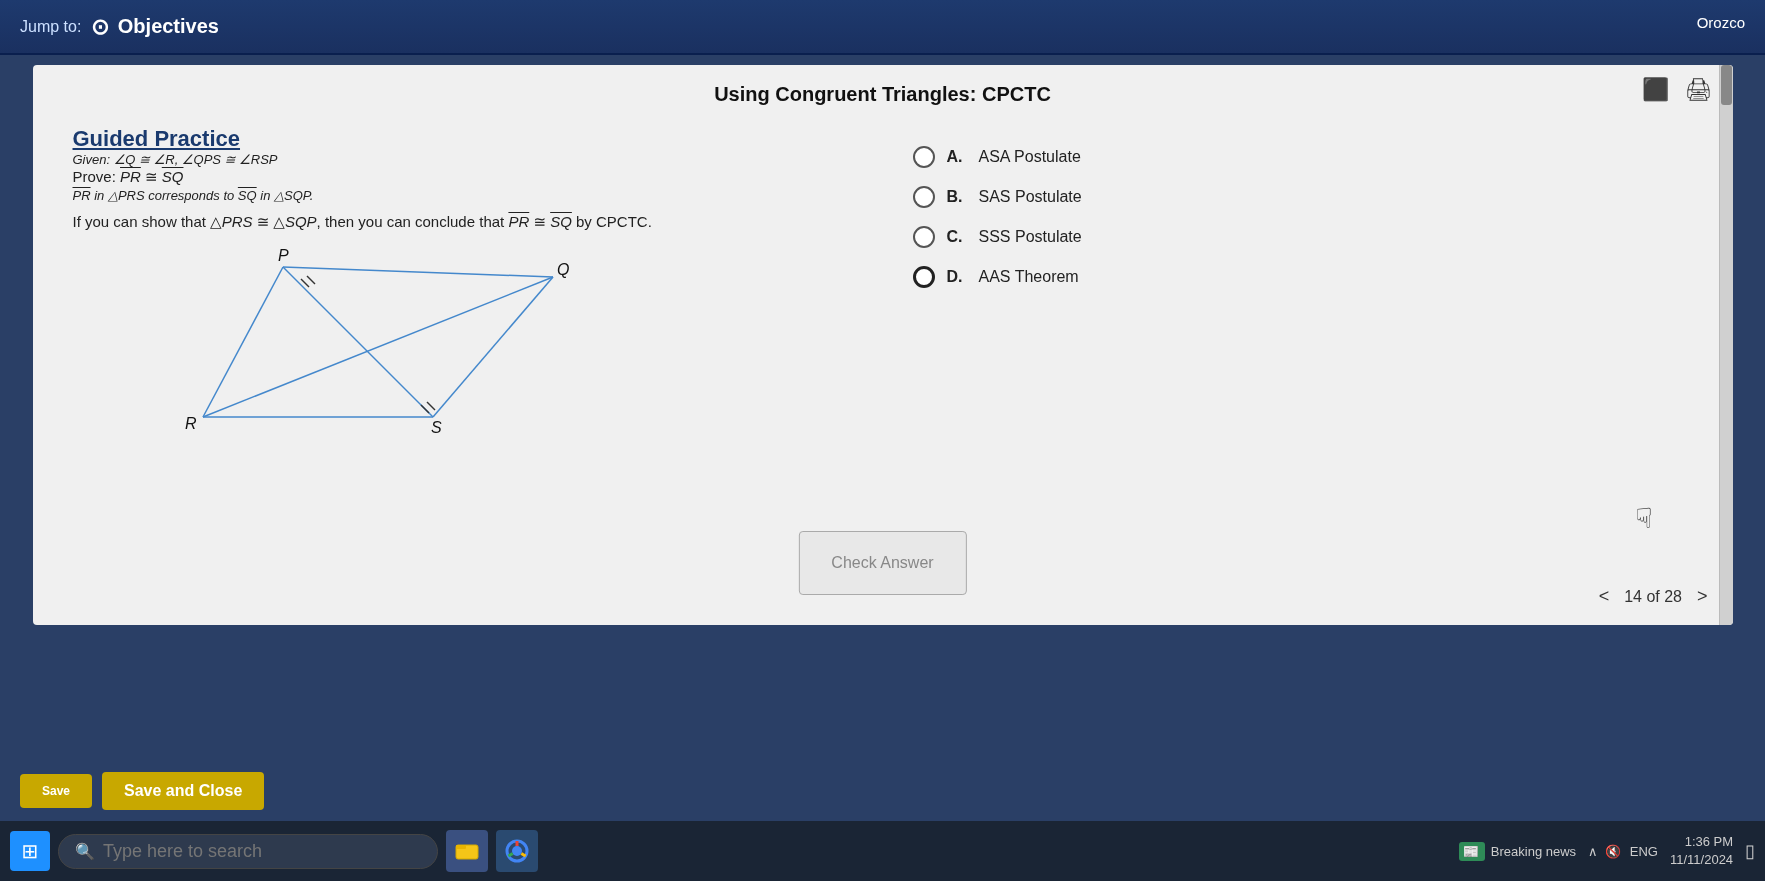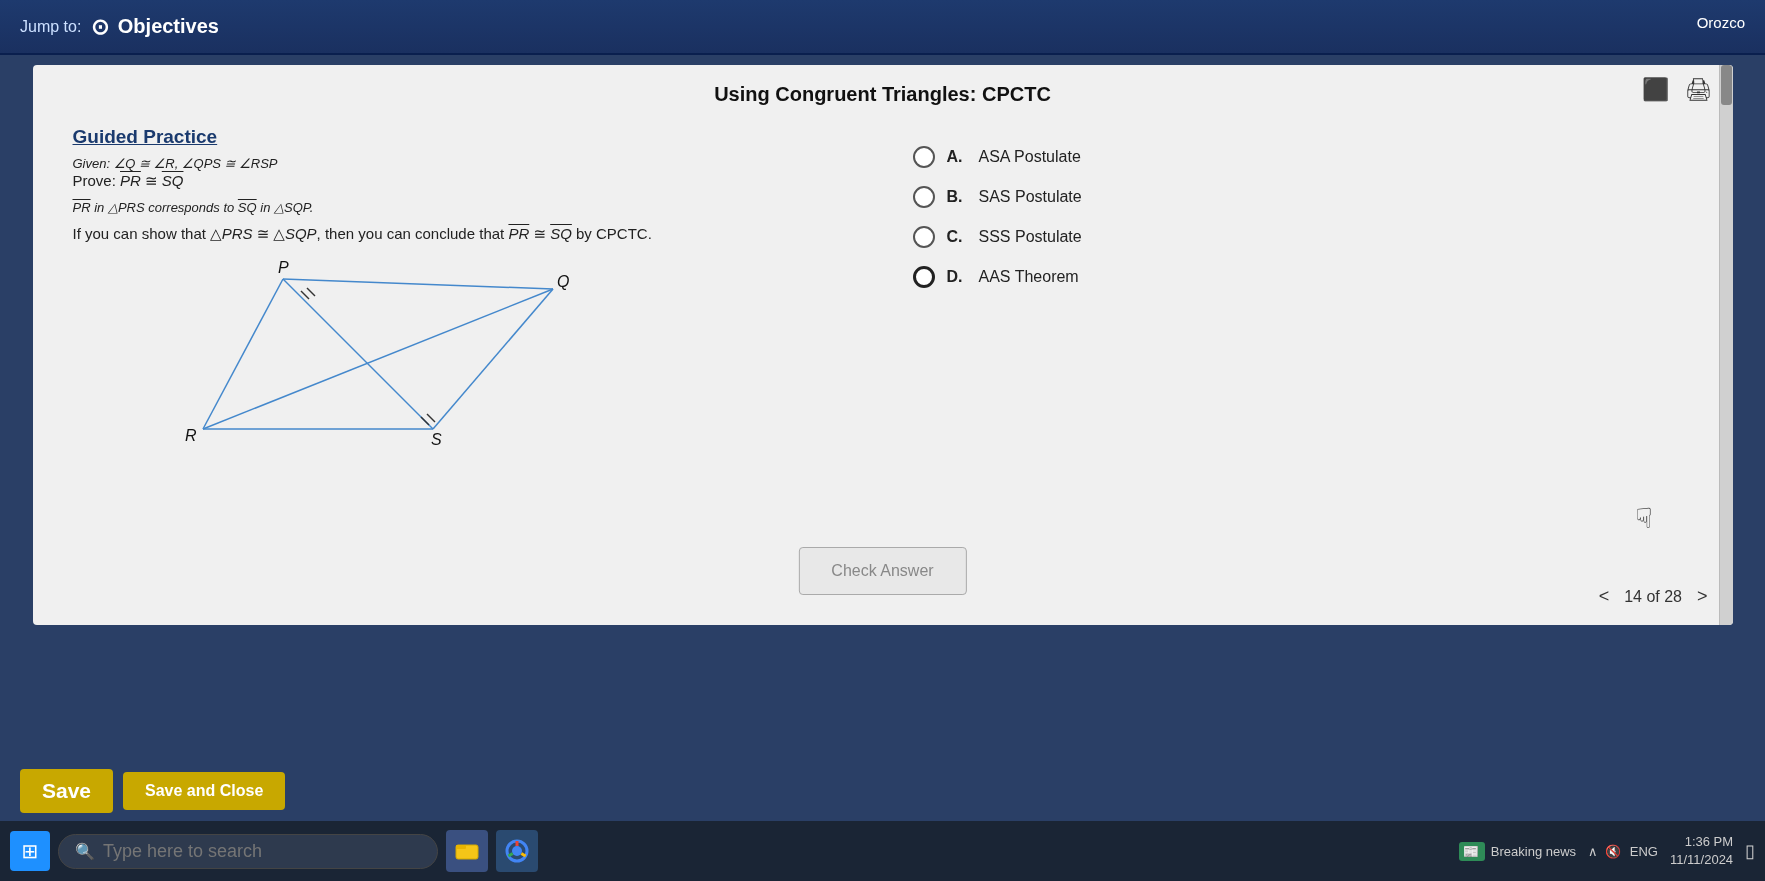--- a/index.html
+++ b/index.html
@@ -103,38 +103,37 @@
       flex: 1;
       padding-right: 20px;
     }
     .right-panel {
       flex: 1;
       padding-left: 40px;
       padding-top: 20px;
     }
 
     .guided-title {
-      font-size: 19px;
+      font-size: 22px;
       font-weight: bold;
       color: #1a3a6e;
       text-decoration: underline;
-      margin-bottom: 8px;
     }
 
     .math-text {
       font-size: 13px;
       color: #222;
       margin-bottom: 1px;
       font-style: italic;
     }
 
     .prove-line {
       font-size: 15px;
       color: #222;
-      margin-bottom: 10px;
+      margin-bottom: 2px;
     }
 
     .corresponds-line {
       font-size: 13px;
       color: #222;
       margin-bottom: 10px;
       font-style: italic;
     }
 
     .conclude-line {
@@ -193,21 +192,21 @@
       font-weight: bold;
       min-width: 20px;
     }
 
     
     .check-answer-btn {
       position: absolute;
       bottom: 30px;
       left: 50%;
       transform: translateX(-50%);
-      padding: 14px 32px;
+      padding: 22px 32px;
       background: #e8e8e8;
       border: 1px solid #aaa;
       border-radius: 4px;
       font-size: 16px;
       color: #888;
       cursor: pointer;
     }
 
     
     .pagination {
@@ -260,21 +259,21 @@
       padding: 0 20px;
       gap: 10px;
     }
 
     .btn-save {
       padding: 10px 22px;
       background: #c8a800;
       color: #fff;
       border: none;
       border-radius: 4px;
-      font-size: 21px;
+      font-size: 12px;
       font-weight: bold;
       cursor: pointer;
     }
 
     .btn-save-close {
       padding: 10px 22px;
       background: #c8a800;
       color: #fff;
       border: none;
       border-radius: 4px;

